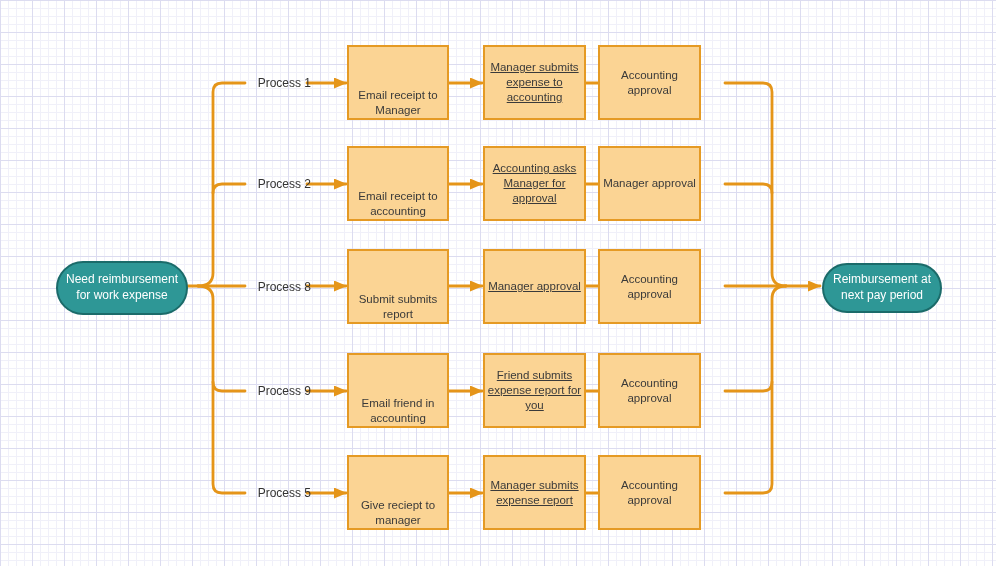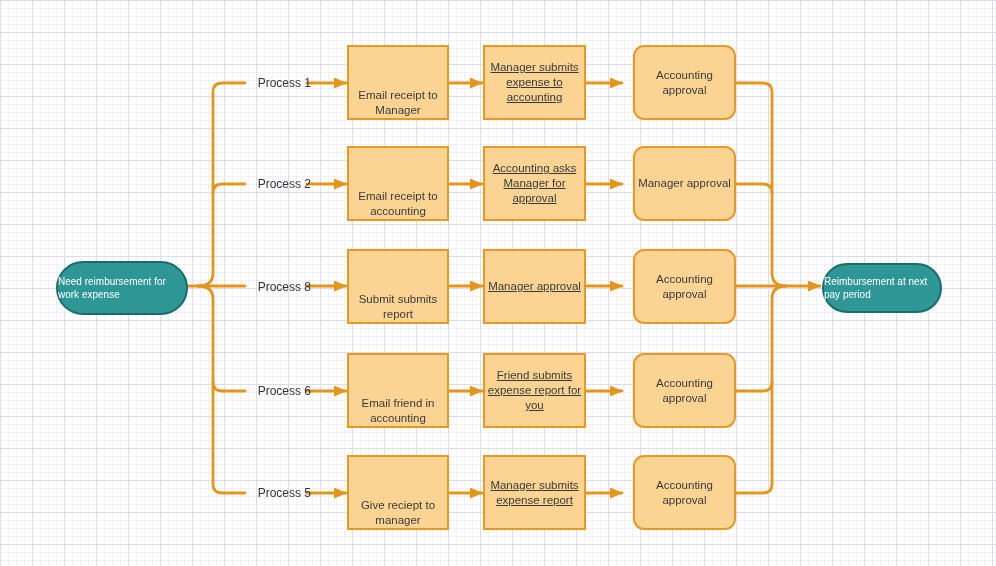--- a/index.html
+++ b/index.html
@@ -37,21 +37,21 @@
     line-height: 1.3;
     display: flex;
     align-items: center;
     justify-content: center;
     text-align: center;
     padding: 0 1px;
     box-sizing: content-box;
   }
   .c1 { left: 347px; width: 96px; align-items: flex-end; }
   .c2 { left: 483px; text-decoration: underline; }
-  .c3 { left: 633px; border-radius: 11px; }
+  .c3 { left: 598px; }
   .r1 { top: 45px; }
   .r2 { top: 146px; }
   .r3 { top: 249px; }
   .r4 { top: 353px; }
   .r5 { top: 455px; }
   .plabel {
     position: absolute;
     left: 241px;
     width: 70px;
     text-align: right;
@@ -62,25 +62,26 @@
   .pl2 { top: 177px; }
   .pl3 { top: 280px; }
   .pl4 { top: 384px; }
   .pl5 { top: 486px; }
   .terminal {
     position: absolute;
     background: #2e9796;
     border: 2px solid #1b6b6a;
     border-radius: 28px;
     color: #ffffff;
-    font-size: 10px;
+    font-size: 12px;
     line-height: 1.3;
     display: flex;
     align-items: center;
     justify-content: center;
+    text-align: center;
   }
   .terminal.start { left: 56px;  top: 261px; width: 128px; height: 50px; }
   .terminal.end   { left: 822px; top: 263px; width: 116px; height: 46px; }
 </style>
 </head>
 <body>
 
 <div class="canvas">
 
   <svg class="connector-layer" viewBox="0 0 996 566" xmlns="http://www.w3.org/2000/svg">
@@ -125,21 +126,21 @@
     <span>Need reimbursement for work expense</span>
   </div>
 
   <div class="terminal end">
     <span>Reimbursement at next pay period</span>
   </div>
 
   <div class="plabel pl1">Process 1</div>
   <div class="plabel pl2">Process 2</div>
   <div class="plabel pl3">Process 8</div>
-  <div class="plabel pl4">Process 6</div>
+  <div class="plabel pl4">Process 9</div>
   <div class="plabel pl5">Process 5</div>
 
   <div class="box c1 r1">
       <span>Email receipt to Manager</span>
     </div>
   <div class="box c2 r1">
       <span>Manager submits expense to accounting</span>
     </div>
   <div class="box c3 r1">
       <span>Accounting approval</span>

